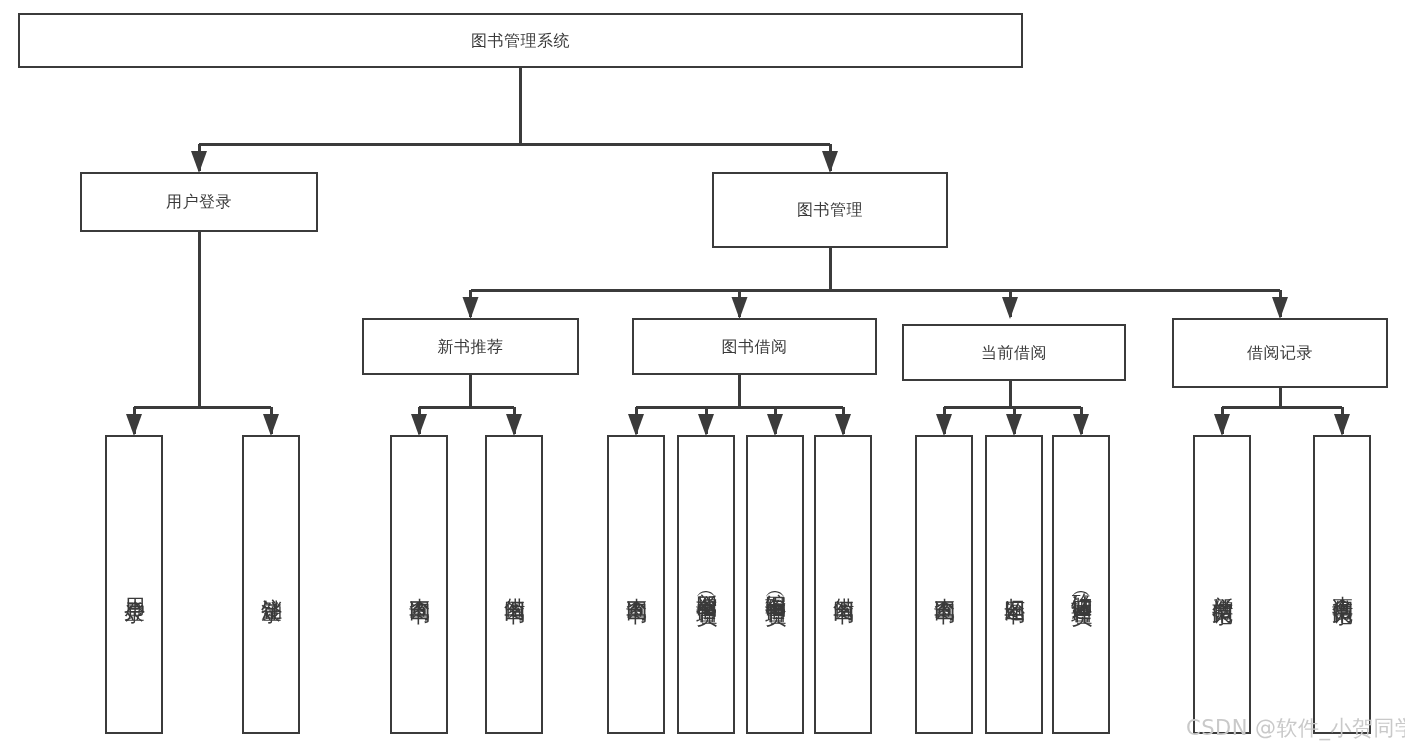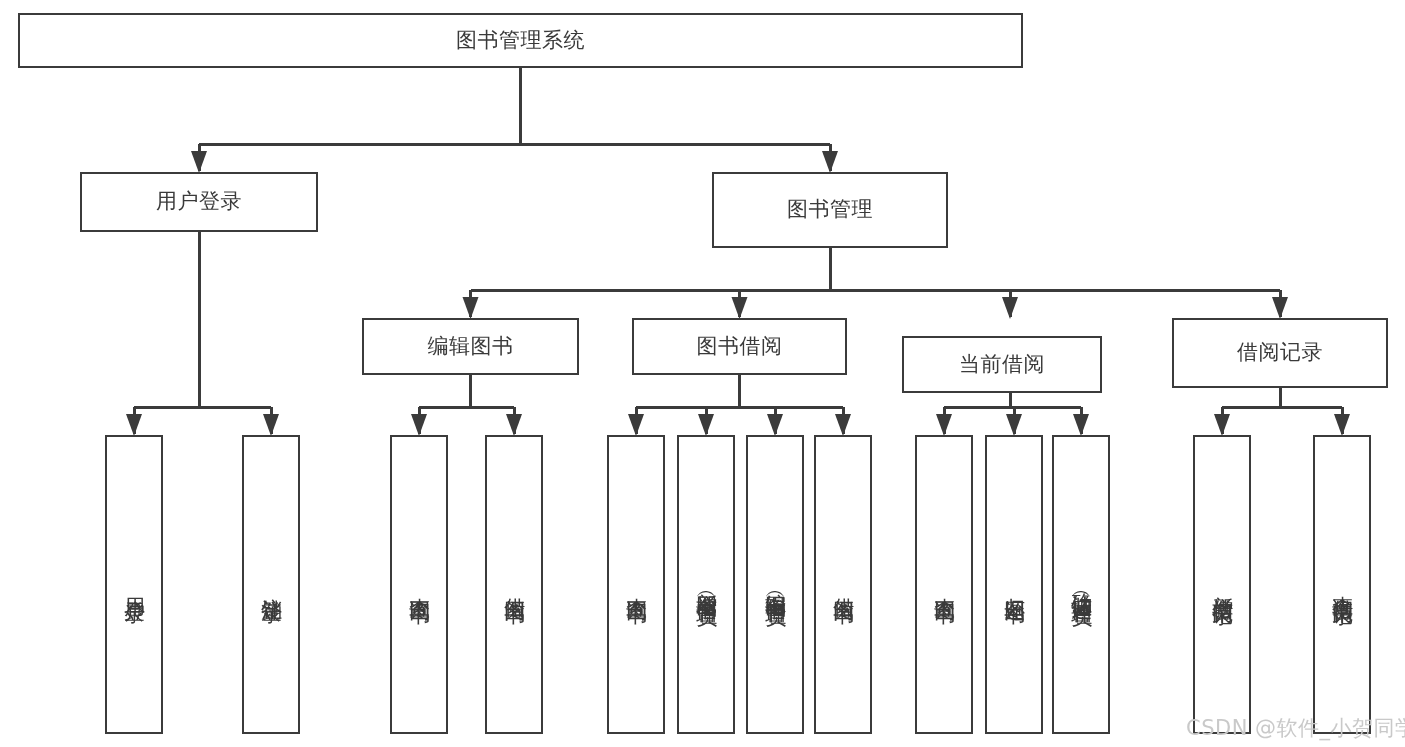--- a/index.html
+++ b/index.html
@@ -27,21 +27,21 @@
     position: absolute;
     box-sizing: border-box;
     border: 2px solid #3b3b3b;
     background: #ffffff;
     display: flex;
     align-items: center;
     justify-content: center;
     color: #3a3a3a;
   }
   .node.horiz {
-    font-size: 21px;
+    font-size: 16px;
     letter-spacing: 0.5px;
     line-height: 1.1;
   }
   .node.vert {
     font-size: 21px;
     line-height: 1.12;
     letter-spacing: 0.5px;
     padding: 4px 0;
   }
   .vert .vtext {
@@ -124,26 +124,26 @@
       <div class="node horiz" style="left: 18px; top: 13px; width: 1005px; height: 55px;">
         <span>图书管理系统</span>
       </div>
       <div class="node horiz" style="left: 80px; top: 172px; width: 238px; height: 60px;">
         <span>用户登录</span>
       </div>
       <div class="node horiz" style="left: 712px; top: 172px; width: 236px; height: 76px;">
         <span>图书管理</span>
       </div>
       <div class="node horiz" style="left: 362px; top: 318px; width: 217px; height: 57px;">
-        <span>编辑图书</span>
+        <span>新书推荐</span>
       </div>
-      <div class="node horiz" style="left: 632px; top: 318px; width: 215px; height: 57px;">
+      <div class="node horiz" style="left: 632px; top: 318px; width: 245px; height: 57px;">
         <span>图书借阅</span>
       </div>
-      <div class="node horiz" style="left: 902px; top: 336px; width: 200px; height: 57px;">
+      <div class="node horiz" style="left: 902px; top: 324px; width: 224px; height: 57px;">
         <span>当前借阅</span>
       </div>
       <div class="node horiz" style="left: 1172px; top: 318px; width: 216px; height: 70px;">
         <span>借阅记录</span>
       </div>
       <div class="node vert" style="left: 105px; top: 435px; width: 58px; height: 299px;">
         <span class="vtext">用户登录</span>
       </div>
       <div class="node vert" style="left: 242px; top: 435px; width: 58px; height: 299px;">
         <span class="vtext">注销登录</span>

